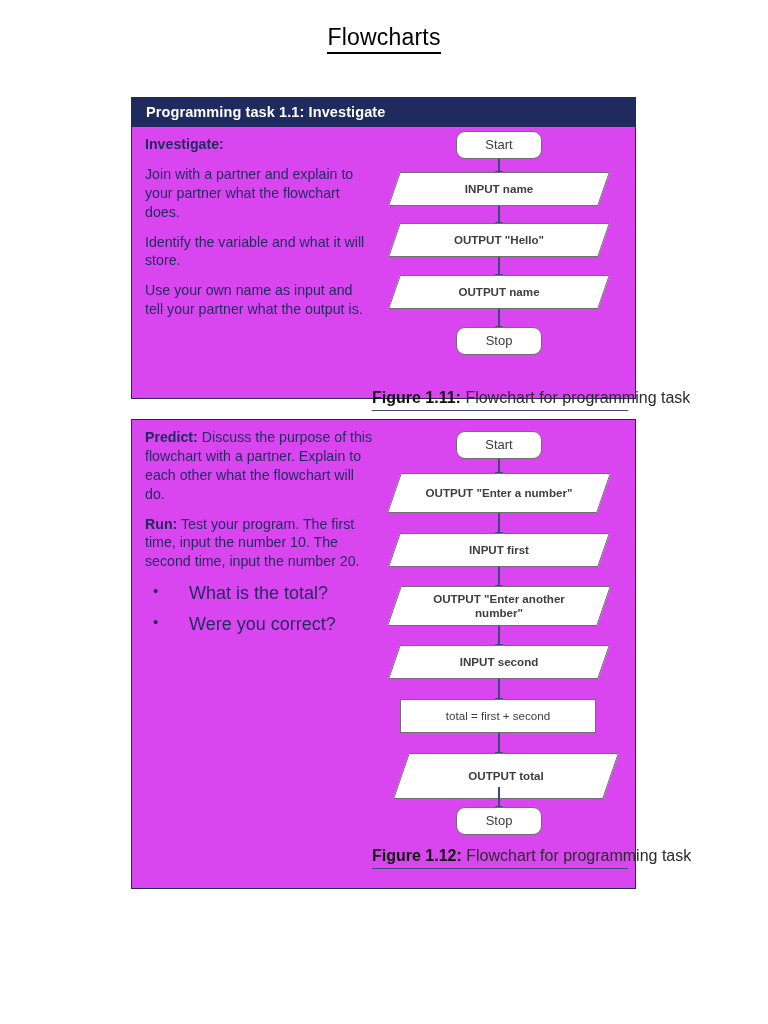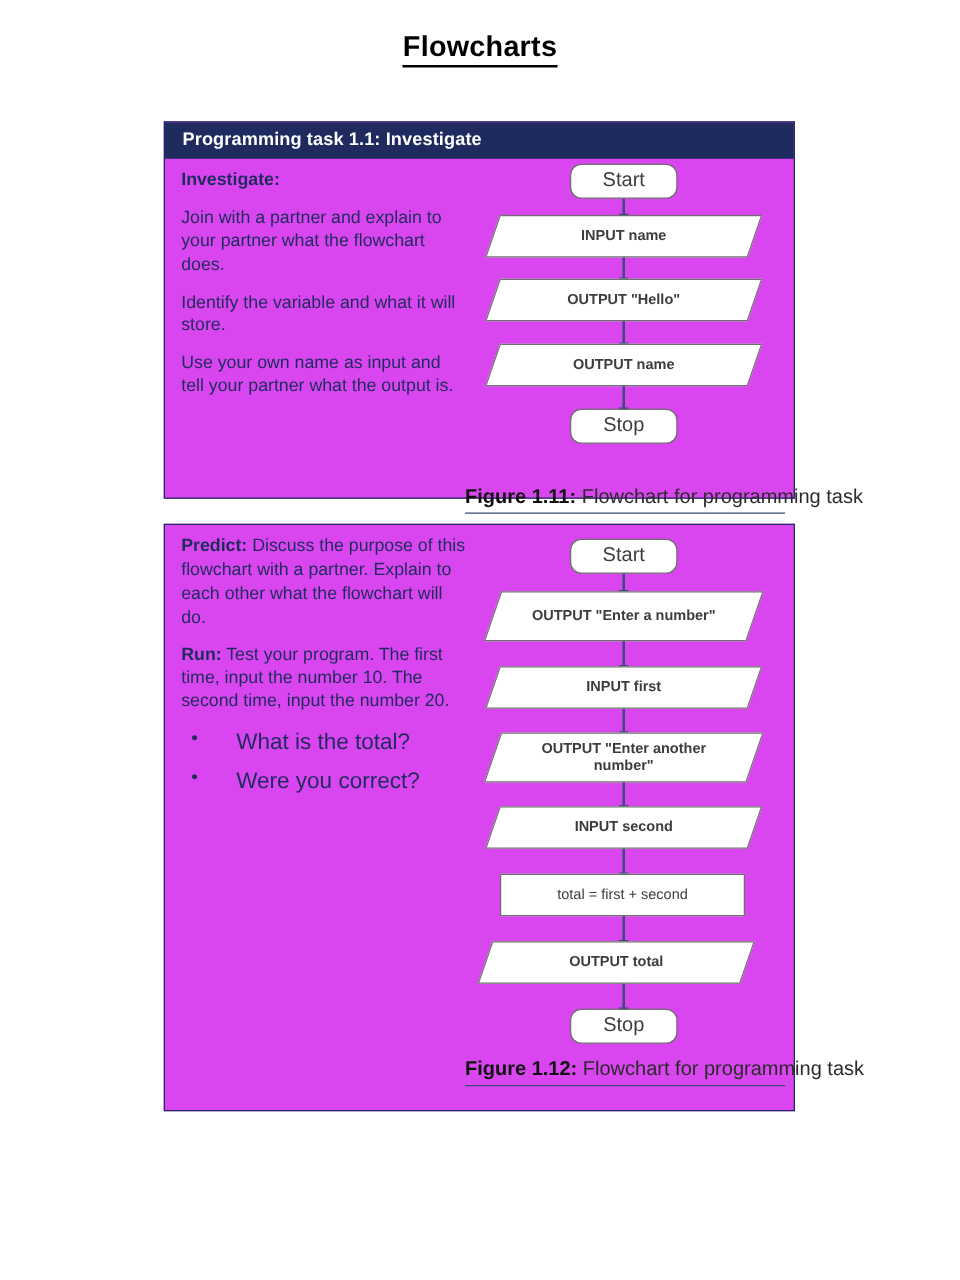--- a/index.html
+++ b/index.html
@@ -17,21 +17,21 @@
   }
 
   
   .page-title {
     position: absolute;
     top: 24px;
     left: 0;
     width: 768px;
     text-align: center;
     font-size: 23px;
-    font-weight: bold;
+    font-weight: normal;
     color: #000000;
     letter-spacing: 0.2px;
   }
   .page-title span {
     border-bottom: 2px solid #000000;
     padding-bottom: 2px;
   }
 
   
   .panel {
@@ -116,21 +116,21 @@
     justify-content: center;
     text-align: center;
     color: #3d3d3d;
     font-size: 11.6px;
     line-height: 1.18;
     background: #ffffff;
     border: 1.2px solid #6f6f6f;
   }
   .node.term {
     border-radius: 9px;
-    font-size: 16px;
+    font-size: 13px;
   }
   .node.io {
     border: none;
     background: transparent;
     font-weight: bold;
   }
   .node.io .skew {
     position: absolute;
     inset: 0;
     border: 1.2px solid #6f6f6f;
@@ -286,21 +286,21 @@
           <span class="skew"></span>
           <span class="txt">INPUT second</span>
         </div>
         <div class="arrow" style="left:118px; top:259px; height:20px;"></div>
 
         <div class="node" style="left:20px; top:279px; width:196px; height:34px;">
           <span>total = first + second</span>
         </div>
         <div class="arrow" style="left:118px; top:313px; height:20px;"></div>
 
-        <div class="node io" style="left:8px; top:333px; width:210px; height:34px;">
+        <div class="node io" style="left:21px; top:333px; width:210px; height:46px;">
           <span class="skew"></span>
           <span class="txt">OUTPUT total</span>
         </div>
         <div class="arrow" style="left:118px; top:367px; height:20px;"></div>
 
         <div class="node term" style="left:76px; top:387px; width:86px; height:28px;">
           <span>Stop</span>
         </div>
 
       </div>

